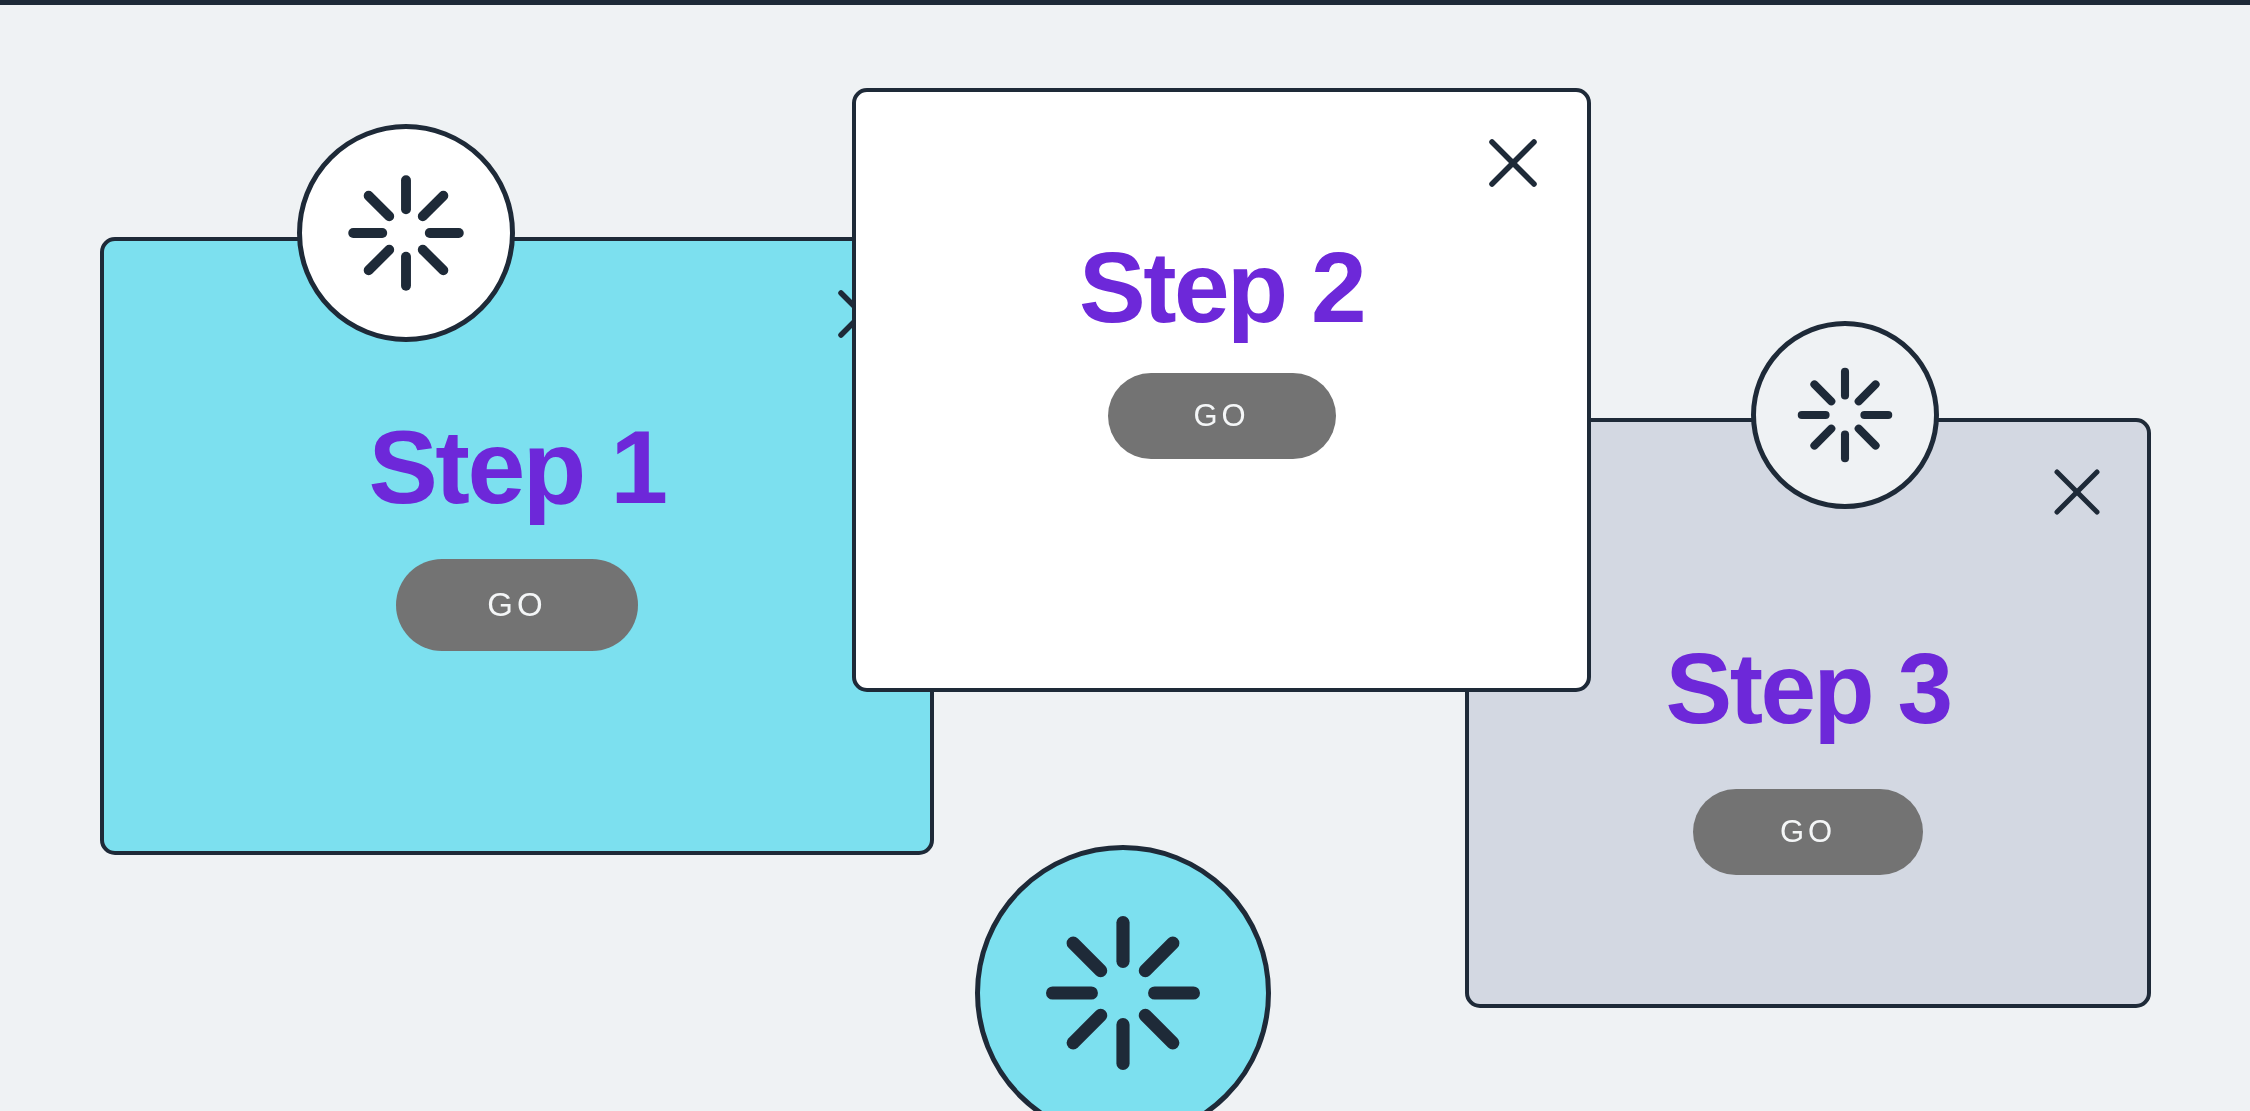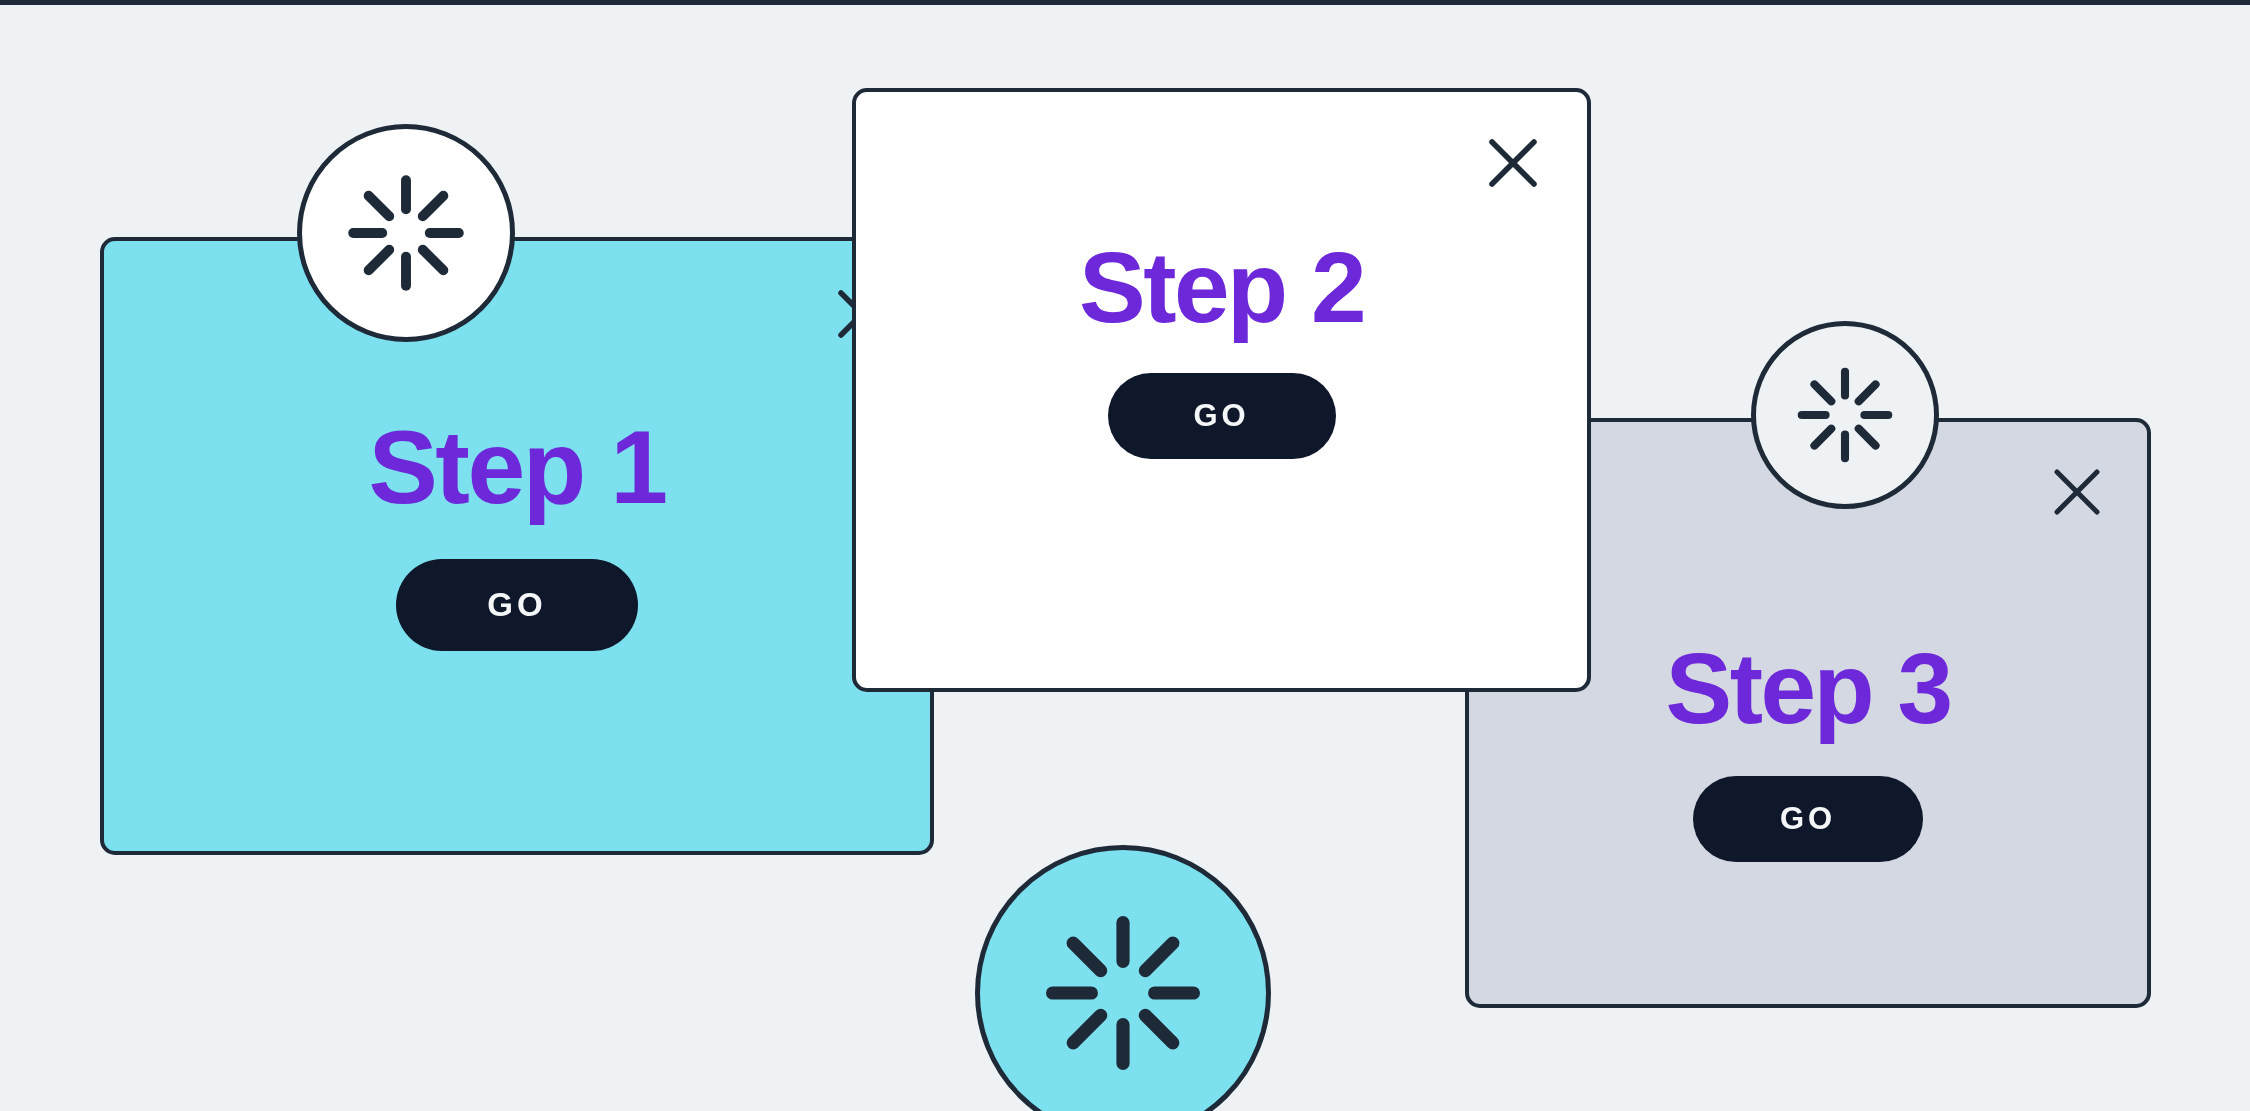--- a/index.html
+++ b/index.html
@@ -87,43 +87,43 @@
   .card-body {
     position: absolute;
     left: 0;
     right: 0;
     display: flex;
     flex-direction: column;
     align-items: center;
   }
   .card-1 .card-body { top: 172px; }
   .card-2 .card-body { top: 143px; }
-  .card-3 .card-body { top: 214px; }
+  .card-3 .card-body { top: 214px; gap: 13px; }
 
   .card-title {
     font-family: "Liberation Sans", sans-serif;
     font-weight: bold;
     font-size: 104px;
     line-height: 1.04;
     letter-spacing: -2.5px;
     color: #6d28d9;
     margin: 0;
     white-space: nowrap;
   }
   .card-2 .card-title { font-size: 100px; }
   .card-3 .card-title { font-size: 100px; }
 
   .go-button {
     margin-top: 38px;
-    background: #0f172a;
+    background: #737373;
     color: #f4f6f7;
     border: none;
     border-radius: 999px;
     font-family: "Liberation Sans", sans-serif;
-    font-weight: bold;
+    font-weight: normal;
     font-size: 33px;
     letter-spacing: 4px;
     padding: 0;
     width: 242px;
     height: 92px;
     display: flex;
     align-items: center;
     justify-content: center;
     cursor: pointer;
   }

